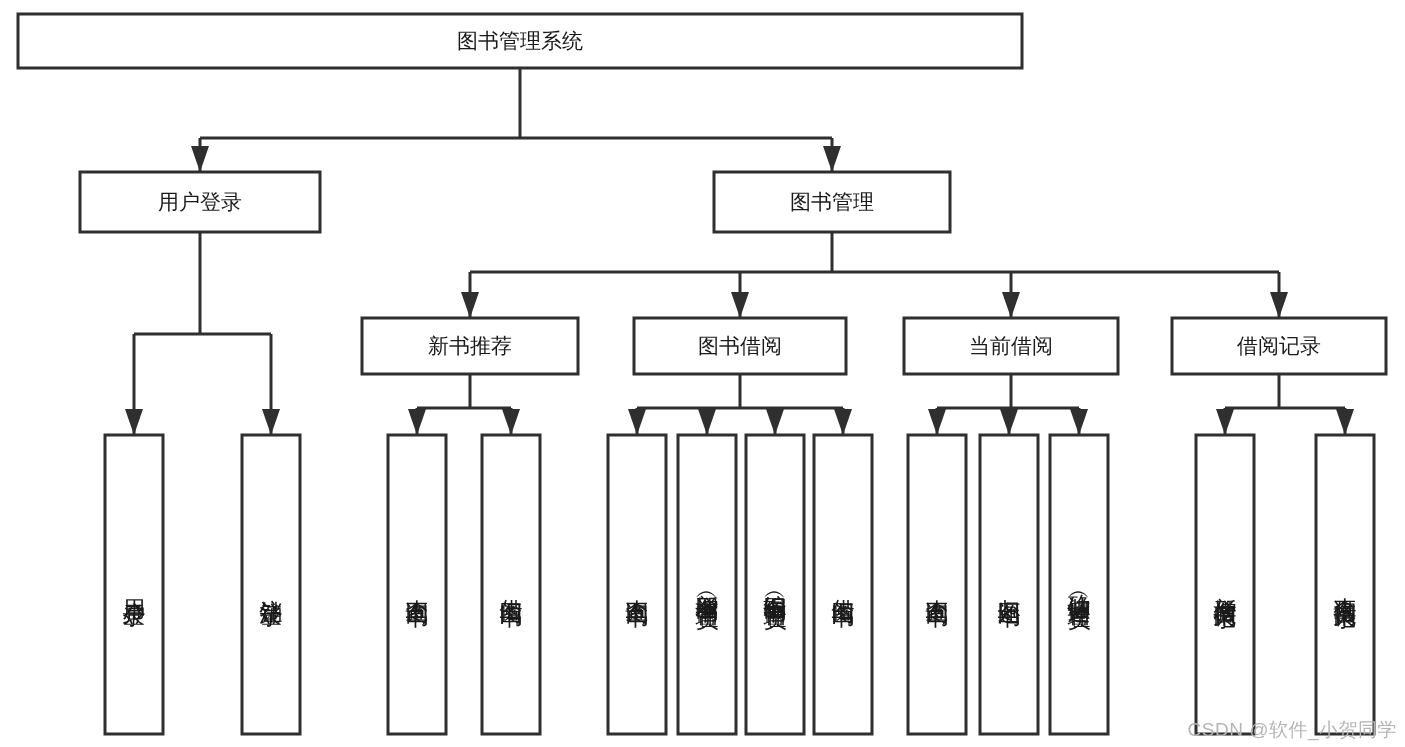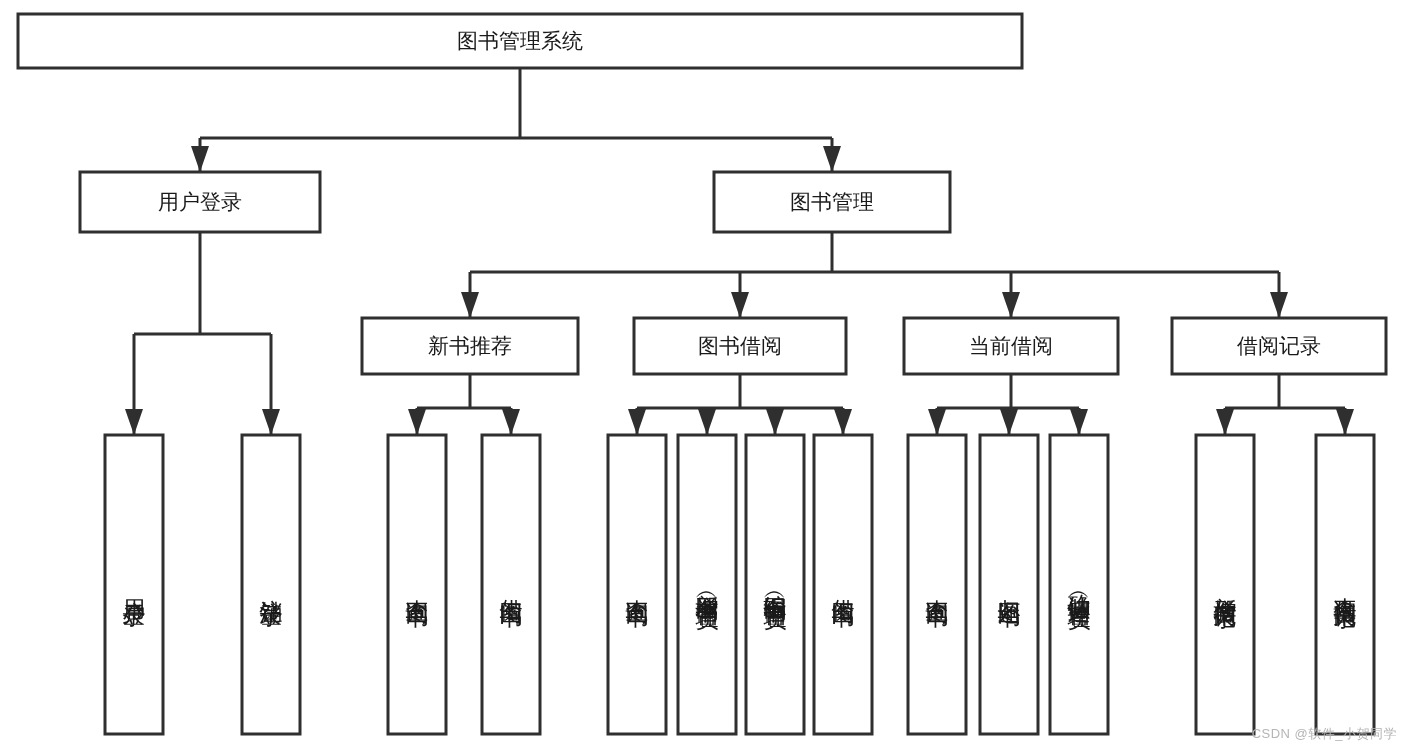--- a/index.html
+++ b/index.html
@@ -67,21 +67,21 @@
     line-height: 1.18;
     letter-spacing: 2px;
     color: #1a1a1a;
     white-space: nowrap;
   }
   .watermark {
     position: absolute;
     right: 8px;
     bottom: 4px;
     font-family: "Liberation Sans", "DejaVu Sans", sans-serif;
-    font-size: 13px;
+    font-size: 19px;
     color: #b5b5b5;
     letter-spacing: 0.5px;
     user-select: none;
   }
 </style>
 </head>
 <body>
 
 <div id="diagram-root">
   <svg id="tree-svg" viewBox="0 0 1405 747" xmlns="http://www.w3.org/2000/svg">

